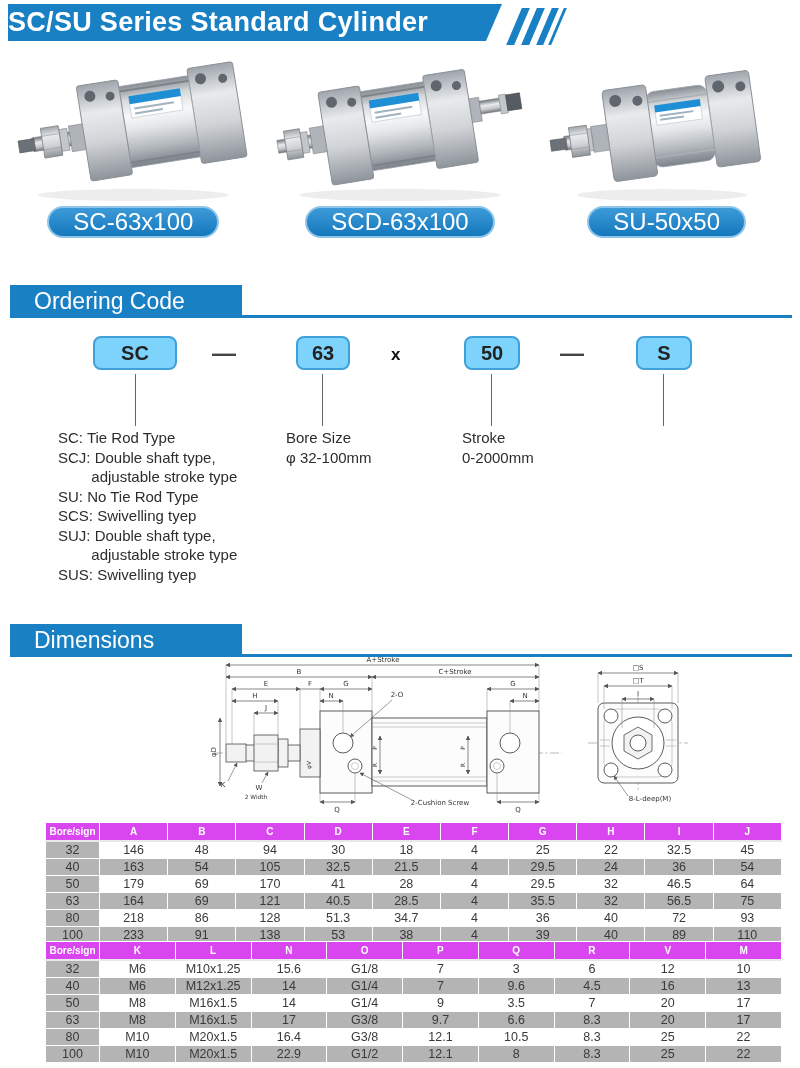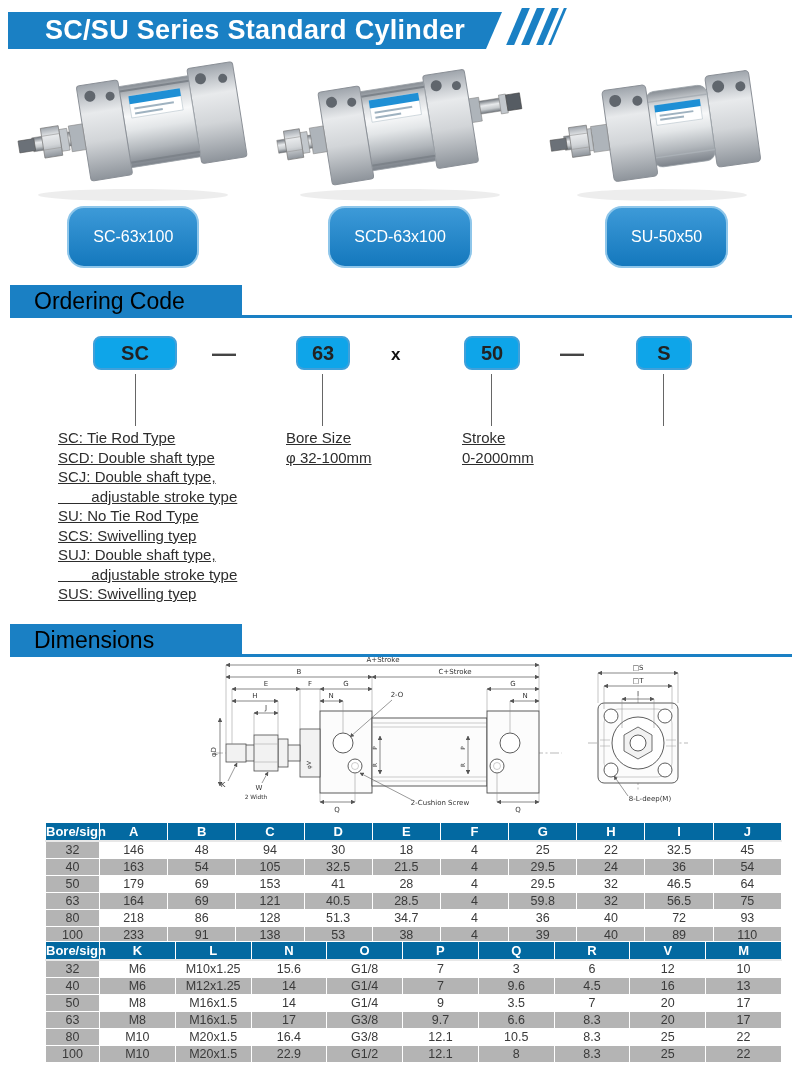--- a/index.html
+++ b/index.html
@@ -1,73 +1,73 @@
 <!DOCTYPE html>
 <html><head>
 <meta charset="utf-8">
 <style>
   html,body{margin:0;padding:0;background:#e9e9e9;}
   .page{position:relative;width:800px;height:1068px;background:#ffffff;margin:0 auto;
         font-family:"Liberation Sans",sans-serif;overflow:hidden;}
 
   
-  .header-band{position:absolute;top:12px;left:8px;width:494px;height:37px;background:#1a80c4;
+  .header-band{position:absolute;top:4px;left:8px;width:494px;height:37px;background:#1a80c4;
     clip-path:polygon(0 0,100% 0,calc(100% - 16px) 100%,0 100%);
-    display:flex;align-items:center;justify-content:center;}
+    display:flex;align-items:center;justify-content:flex-start;}
   .header-band .title{color:#fff;font-size:27px;font-weight:bold;letter-spacing:.3px;}
   .stripe{position:absolute;top:8px;height:37px;background:#1a80c4;transform:skewX(-23deg);}
   .s1{left:514px;width:8px}.s2{left:529px;width:8px}.s3{left:544px;width:7px}.s4{left:556px;width:3px}
 
   
   .products{position:absolute;top:52px;left:0;width:800px;display:flex;}
   .product{flex:1;display:flex;flex-direction:column;align-items:center;}
-  .pill{margin-top:2px;min-width:110px;text-align:center;padding:20px 24px;border-radius:17px;
-    background:linear-gradient(#3d9ad8,#1478bd);color:#fff;font-size:16px;
+  .pill{margin-top:2px;min-width:110px;text-align:center;padding:0 24px;border-radius:17px;
+    background:linear-gradient(#3d9ad8,#1478bd);color:#fff;font-size:24px;
     border:2px solid #8ec6ea;box-sizing:border-box;}
 
   
-  .section-bar{position:absolute;left:10px;width:232px;height:33px;background:#1a80c4;color:#000000;
+  .section-bar{position:absolute;left:10px;width:232px;height:33px;background:#1a80c4;color:#ffffff;
     font-size:23px;display:flex;align-items:center;padding-left:24px;box-sizing:border-box;z-index:2;}
   .section-rule{position:absolute;left:10px;width:782px;height:3px;background:#1a80c4;z-index:1;}
   .bar-ordering{top:285px}.rule-ordering{top:315px}
   .bar-dimensions{top:624px}.rule-dimensions{top:654px}
 
   
   .code-box{position:absolute;top:336px;height:34px;border:2px solid #3fa0da;border-radius:8px;
     display:flex;align-items:center;justify-content:center;font-size:20px;font-weight:bold;
-    color:#222;box-sizing:border-box;background:#0ea5e9;}
+    color:#222;box-sizing:border-box;background:#7dd3fc;}
   .cb1{left:93px;width:84px}.cb2{left:296px;width:54px}.cb3{left:464px;width:56px}.cb4{left:636px;width:56px}
   .code-sep{position:absolute;top:336px;height:34px;display:flex;align-items:center;color:#444;
     font-size:24px;font-weight:bold;}
   .sp1{left:212px}.sp3{left:560px}
   .sep-x{font-size:17px;color:#111;top:338px;left:391px;}
   .connector{position:absolute;top:374px;height:52px;width:1px;background:#666;}
   .cn1{left:135px}.cn2{left:322px}.cn3{left:491px}.cn4{left:663px}
   .desc-col{position:absolute;top:428px;font-size:15px;line-height:19.5px;color:#2d2d2d;}
   .dc1{left:58px}.dc2{left:286px}.dc3{left:462px}.dc4{left:618px}
-  .desc-line{white-space:pre;text-decoration:underline;}
+  .desc-line{white-space:pre;}
 
   
   .drawing{position:absolute;top:656px;left:0;}
   .dl{font-family:"DejaVu Sans",sans-serif;font-size:7px;fill:#333;text-anchor:middle;}
   .dls{font-family:"DejaVu Sans",sans-serif;font-size:5.8px;fill:#333;text-anchor:middle;}
   .dim{stroke:#555;stroke-width:0.7;}
   .ext{stroke:#888;stroke-width:0.5;}
   .cl{stroke:#8a8a8a;stroke-width:0.6;stroke-dasharray:9 2.5 2 2.5;}
   .part{fill:#fcfcfc;stroke:#4a4a4a;stroke-width:0.9;}
   .part2{fill:#f2f2f2;stroke:#4a4a4a;stroke-width:0.8;}
   .hole{fill:#ffffff;stroke:#4a4a4a;stroke-width:0.9;}
   .thin{stroke:#9a9a9a;stroke-width:0.5;fill:none;}
   .ldr{stroke:#555;stroke-width:0.6;fill:none;}
 
   
   .dim-table{position:absolute;left:45px;width:737px;border-collapse:collapse;table-layout:fixed;
     font-size:12.5px;color:#3a3a3a;text-align:center;}
   .t1{top:822px}.t2{top:941px}
-  .dim-table th{background:#0369a1;color:#fff;font-size:13px;font-weight:bold;height:17px;
+  .dim-table th{background:#d946ef;color:#fff;font-size:10px;font-weight:bold;height:17px;
     border:1px solid #fff;border-bottom:2px solid #e8e8e8;padding:0;}
   .dim-table td{height:16px;border:1px solid #fff;padding:0;background:#fff;}
   .dim-table td:first-child{background:#b4b4b4;}
   .dim-table tbody tr:nth-child(even) td{background:#b4b4b4;}
   .dim-table th:first-child{width:7.2%;}
 </style>
 </head>
 <body>
 
 <div class="page">
@@ -250,21 +250,20 @@
   <div class="code-sep sp3">—</div>
   <div class="code-box cb4">S</div>
 
   <div class="connector cn1"></div>
   <div class="connector cn2"></div>
   <div class="connector cn3"></div>
   <div class="connector cn4"></div>
 
   <div class="desc-col dc1">
       <div class="desc-line">SC: Tie Rod Type</div>
-      <div class="desc-line">SCD: Double shaft type</div>
       <div class="desc-line">SCJ: Double shaft type,</div>
       <div class="desc-line">        adjustable stroke type</div>
       <div class="desc-line">SU: No Tie Rod Type</div>
       <div class="desc-line">SCS: Swivelling tyep</div>
       <div class="desc-line">SUJ: Double shaft type,</div>
       <div class="desc-line">        adjustable stroke type</div>
       <div class="desc-line">SUS: Swivelling tyep</div>
     </div>
   <div class="desc-col dc2">
       <div class="desc-line">Bore Size</div>
@@ -444,38 +443,38 @@
           <td>4</td>
           <td>29.5</td>
           <td>24</td>
           <td>36</td>
           <td>54</td>
         </tr>
         <tr>
           <td>50</td>
           <td>179</td>
           <td>69</td>
-          <td>153</td>
+          <td>170</td>
           <td>41</td>
           <td>28</td>
           <td>4</td>
           <td>29.5</td>
           <td>32</td>
           <td>46.5</td>
           <td>64</td>
         </tr>
         <tr>
           <td>63</td>
           <td>164</td>
           <td>69</td>
           <td>121</td>
           <td>40.5</td>
           <td>28.5</td>
           <td>4</td>
-          <td>59.8</td>
+          <td>35.5</td>
           <td>32</td>
           <td>56.5</td>
           <td>75</td>
         </tr>
         <tr>
           <td>80</td>
           <td>218</td>
           <td>86</td>
           <td>128</td>
           <td>51.3</td>

